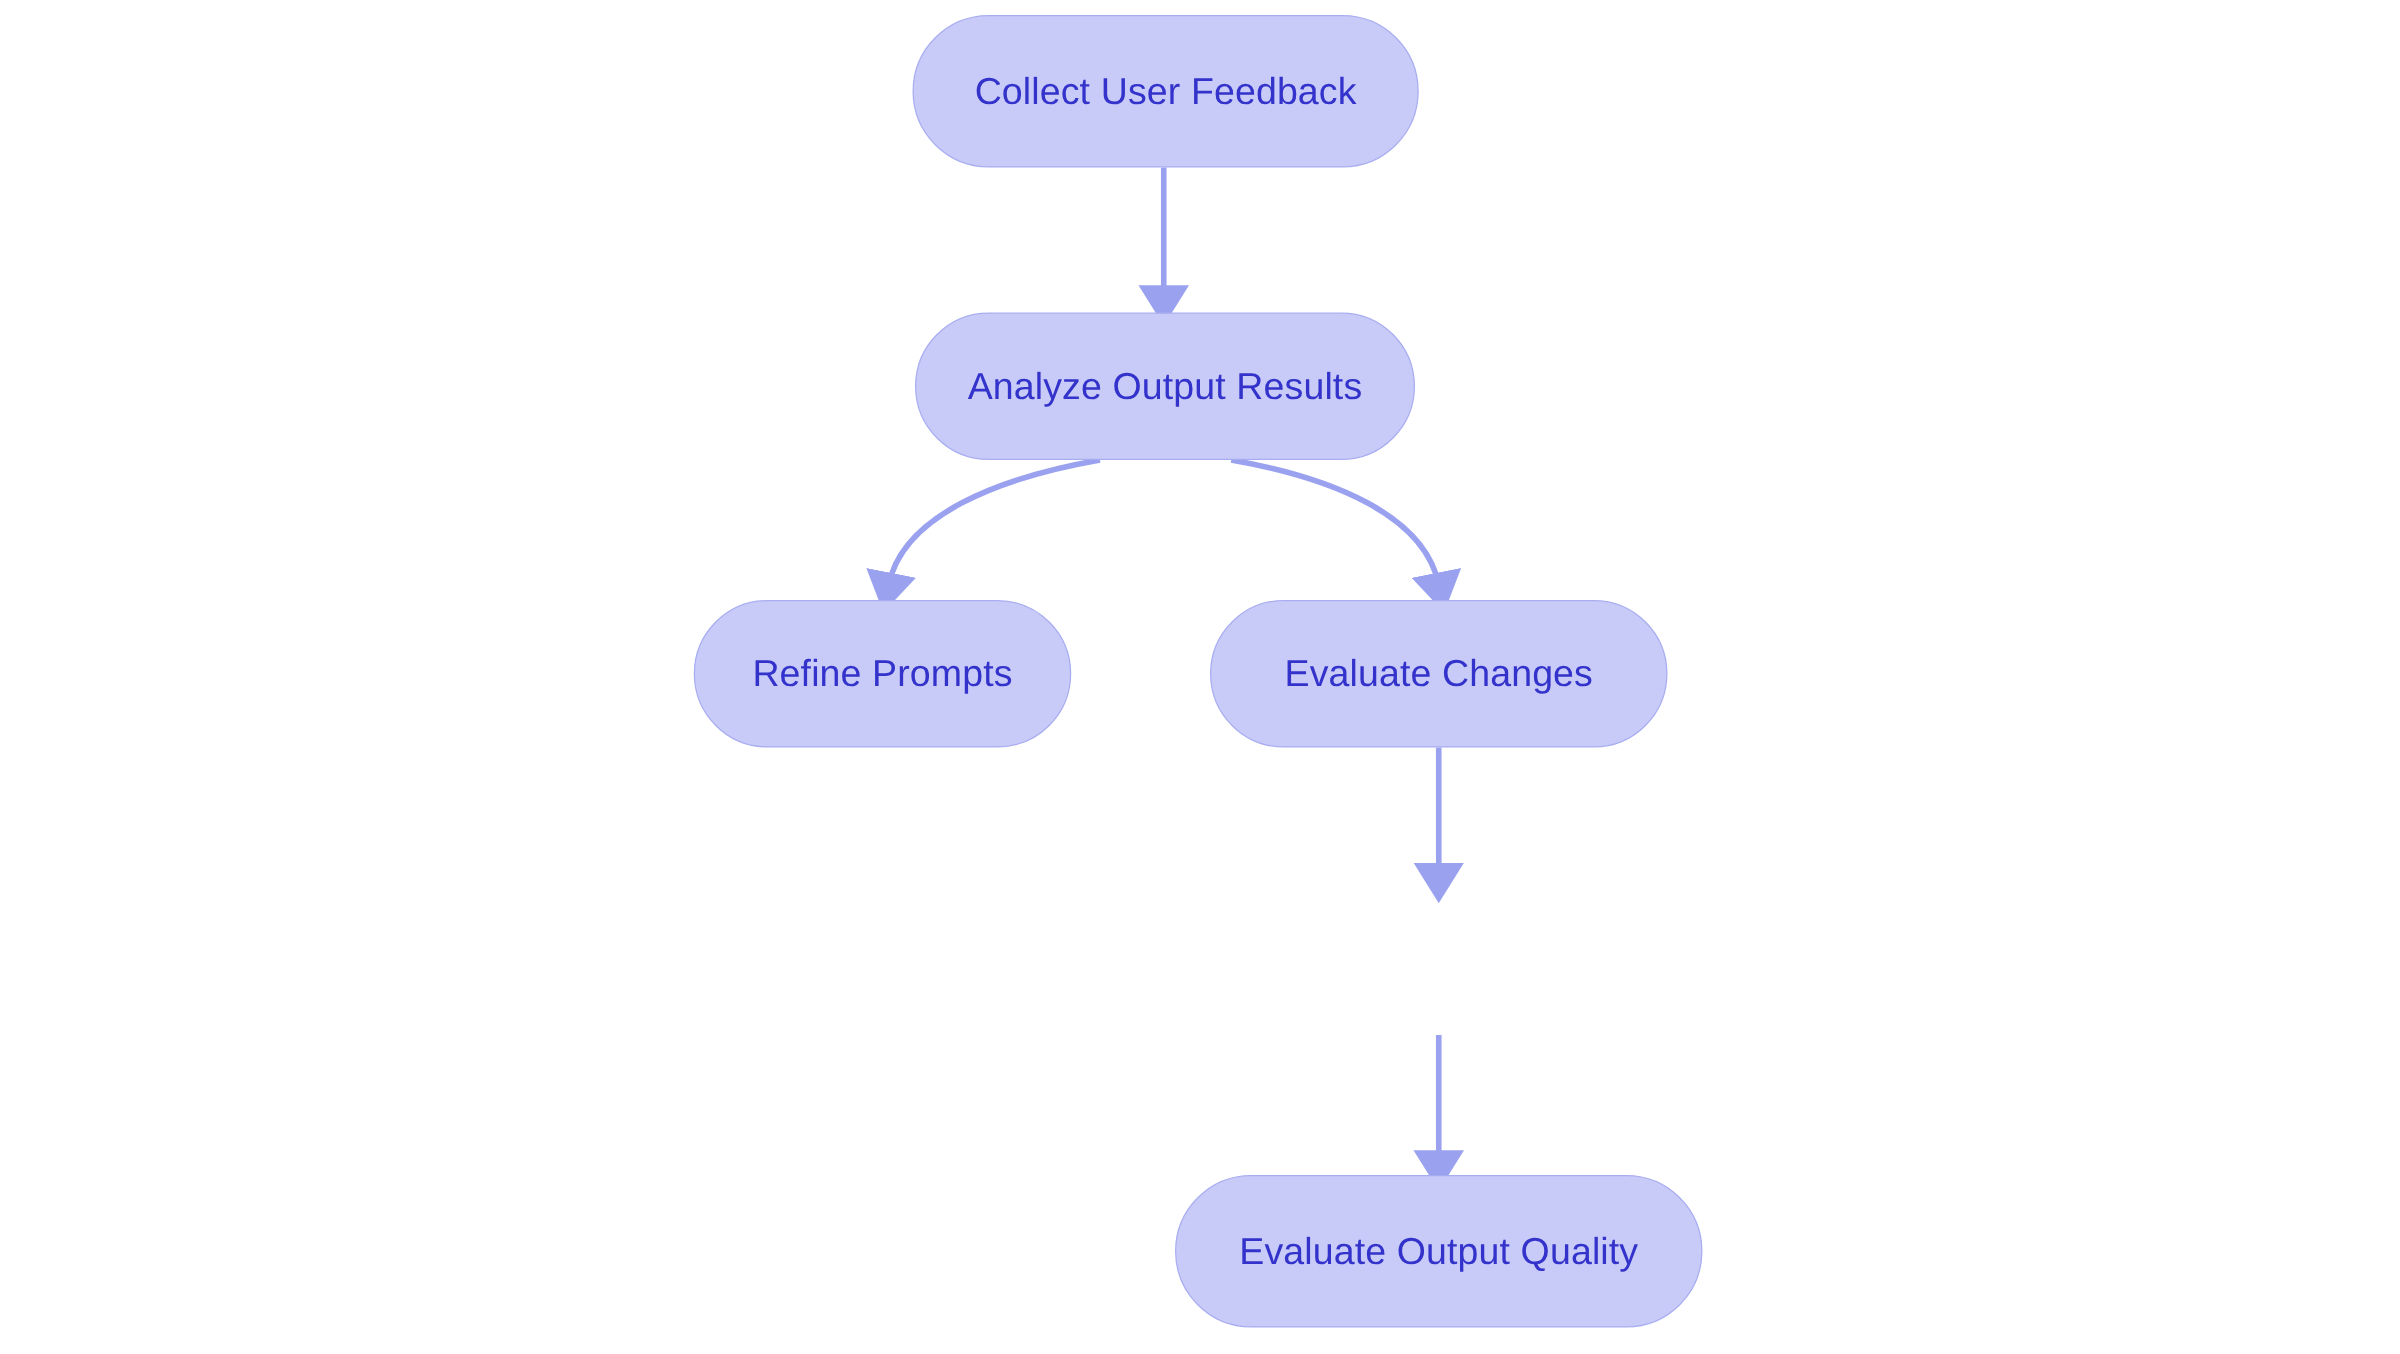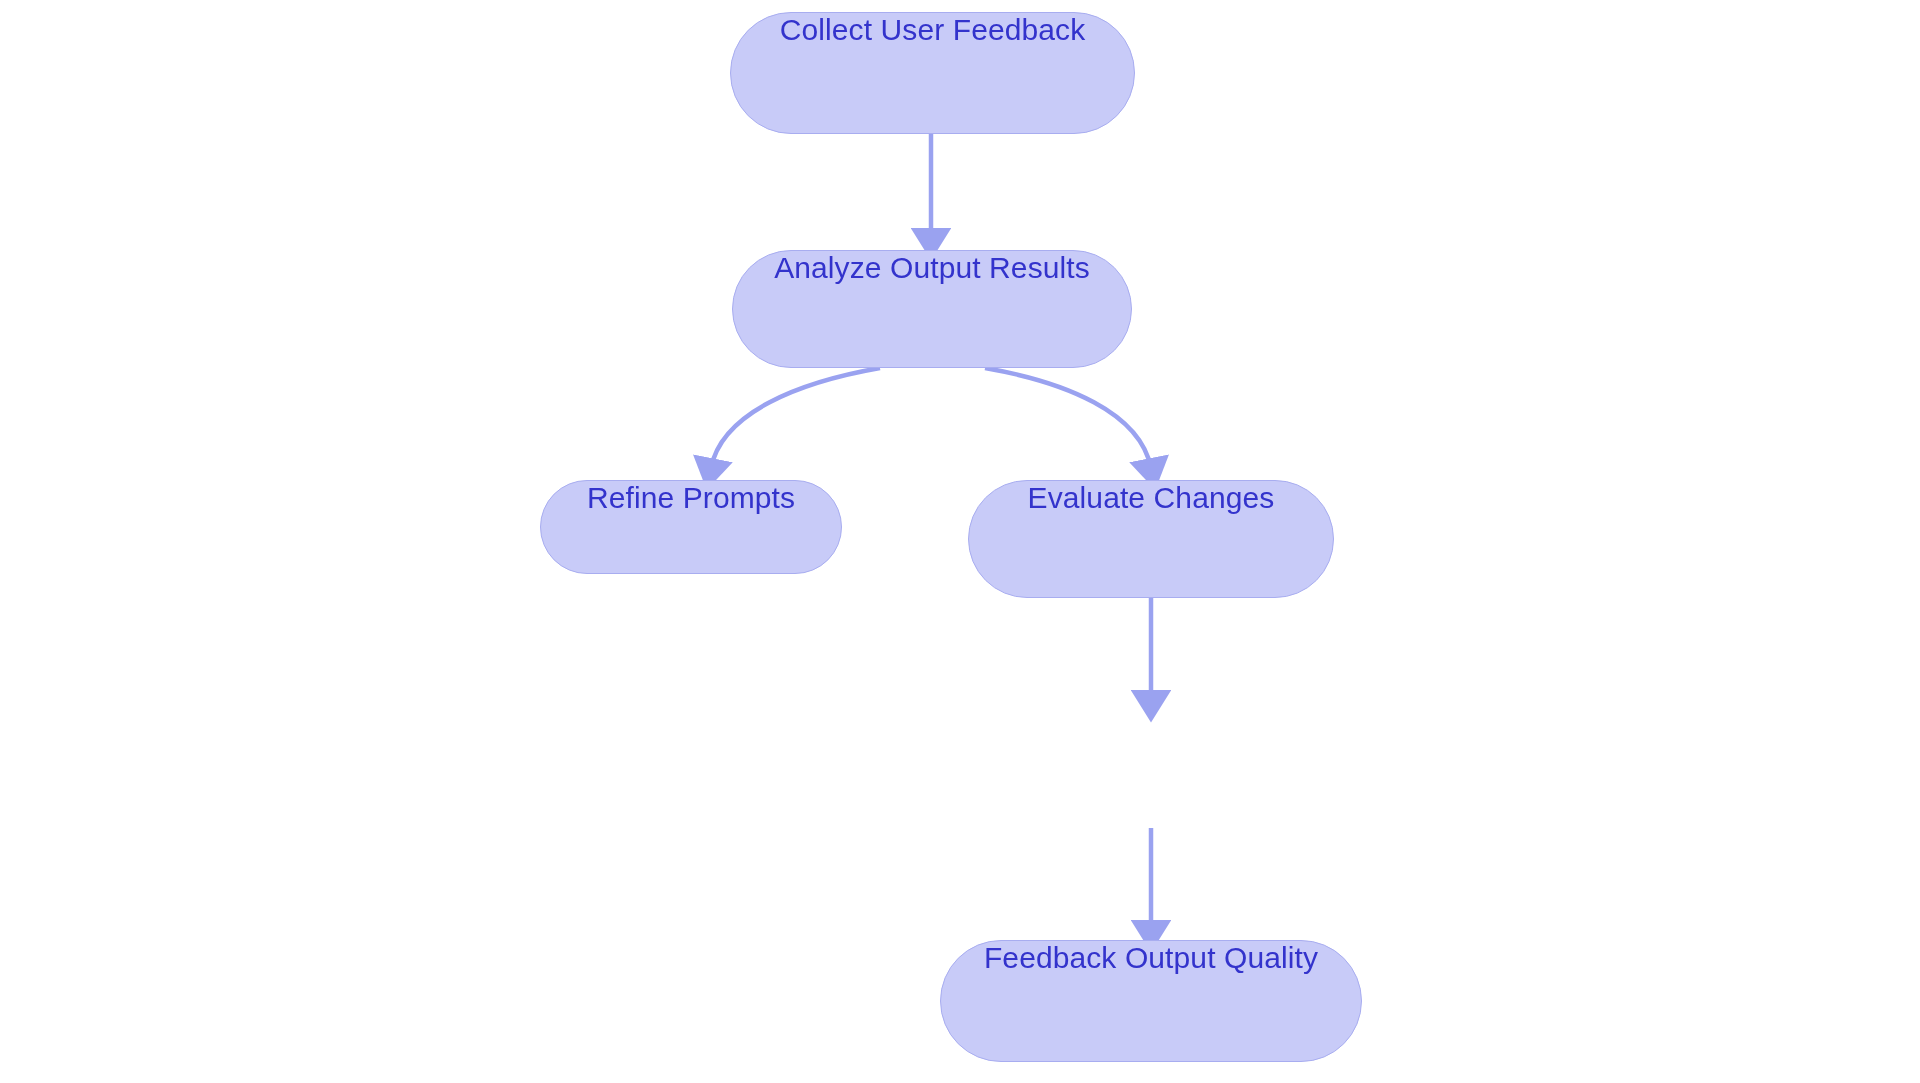--- a/index.html
+++ b/index.html
@@ -25,37 +25,38 @@
     left: 0;
     top: 0;
     width: 1920px;
     height: 1083px;
     pointer-events: none;
   }
   .node {
     position: absolute;
     box-sizing: border-box;
     display: flex;
+    align-items: center;
     justify-content: center;
     background: #c8cbf8;
     border: 1.6px solid #a8adf0;
     border-radius: 999px;
     text-align: center;
   }
   .node-label {
     color: #3333cc;
     font-family: "Liberation Sans", sans-serif;
     font-weight: 400;
     letter-spacing: 0.1px;
     white-space: nowrap;
     line-height: 1.1;
   }
   #node-collect-user-feedback { left: 730px;  top: 12px;   width: 405px; height: 122px; }
   #node-analyze-model-results { left: 732px;  top: 250px;  width: 400px; height: 118px; }
-  #node-refine-prompts        { left: 540px;  top: 480px;  width: 302px; height: 94px; }
+  #node-refine-prompts        { left: 555px;  top: 480px;  width: 302px; height: 118px; }
   #node-implement-changes     { left: 968px;  top: 480px;  width: 366px; height: 118px; }
   #node-monitor-llm-behavior  { left: 955px;  top: 710px;  width: 390px; height: 118px; }
   #node-evaluate-output-quality { left: 940px; top: 940px; width: 422px; height: 122px; }
 </style>
 </head>
 <body>
 
 <div id="flow-root">
 
   <svg id="edge-layer" viewBox="0 0 1920 1083" width="1920" height="1083" xmlns="http://www.w3.org/2000/svg">
@@ -87,16 +88,16 @@
   <div class="node" id="node-refine-prompts">
     <span class="node-label" style="font-size:30px;">Refine Prompts</span>
   </div>
 
   <div class="node" id="node-implement-changes">
     <span class="node-label" style="font-size:30px;">Evaluate Changes</span>
   </div>
 
 
   <div class="node" id="node-evaluate-output-quality">
-    <span class="node-label" style="font-size:30px;">Feedback Output Quality</span>
+    <span class="node-label" style="font-size:30px;">Evaluate Output Quality</span>
   </div>
 
 </div>
 
 </body></html>

